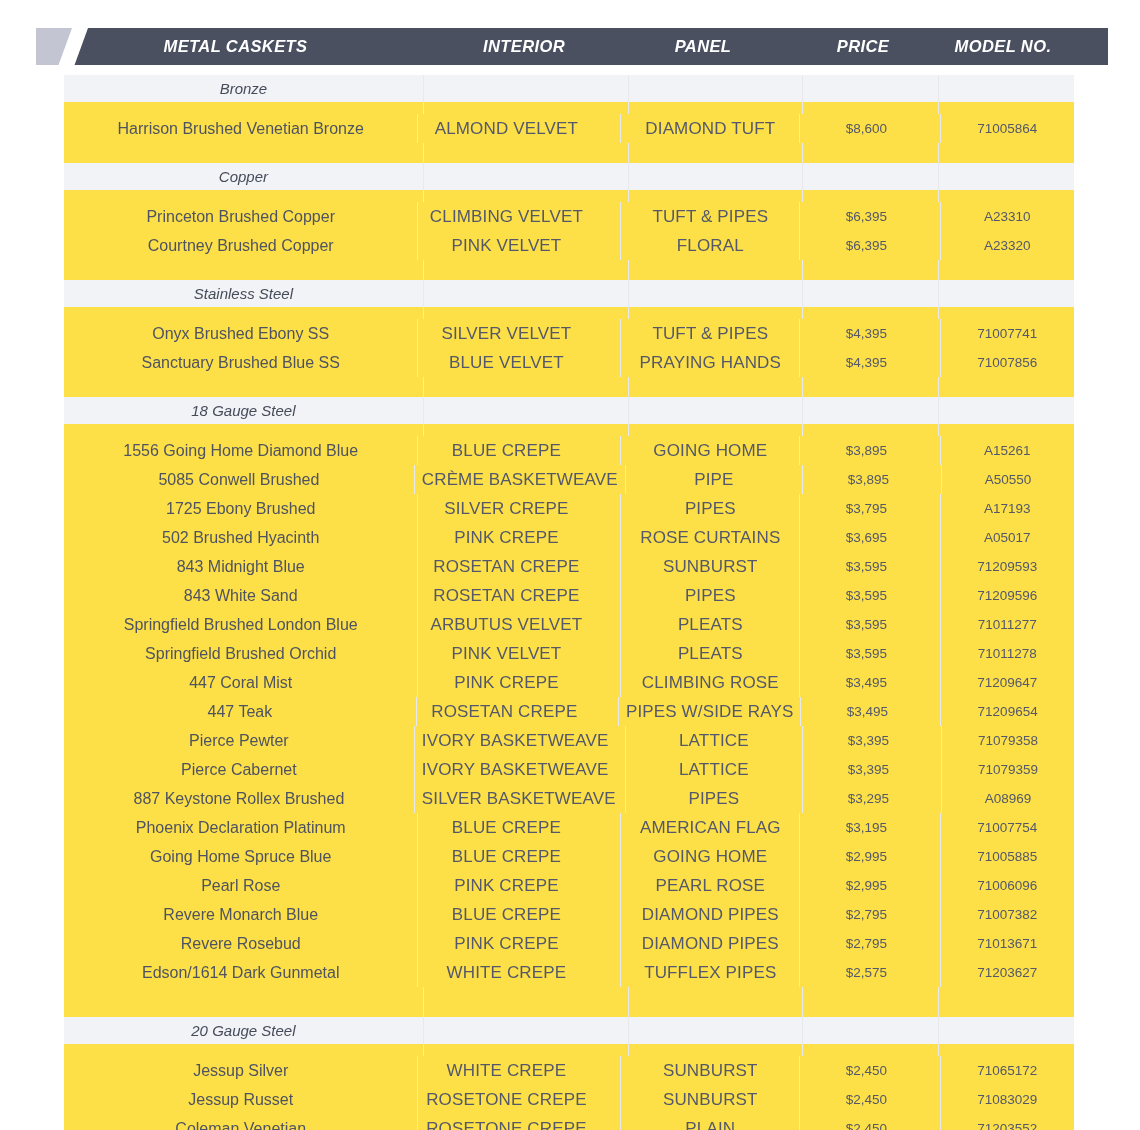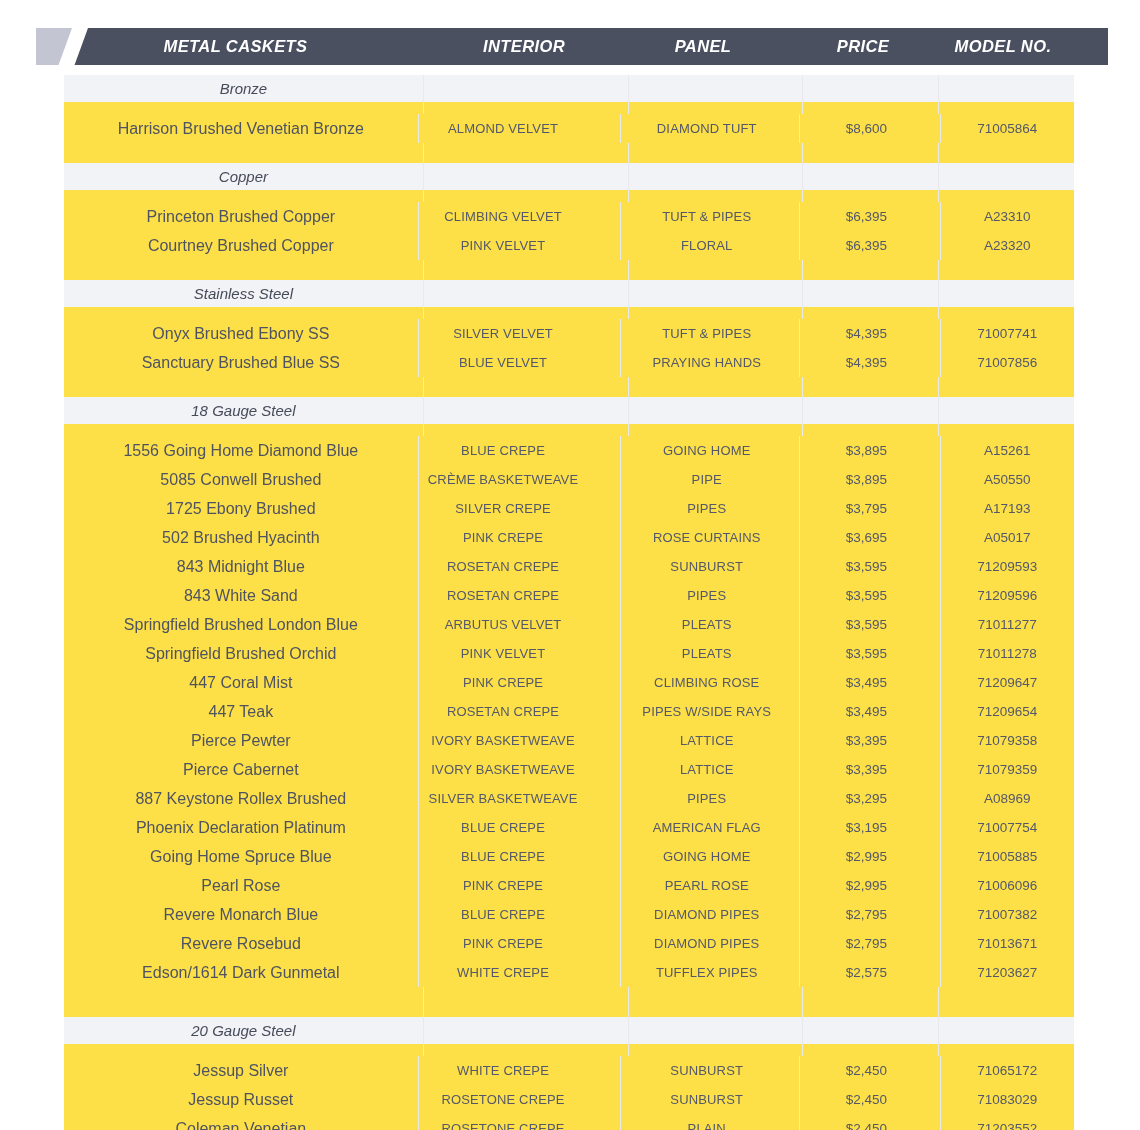--- a/index.html
+++ b/index.html
@@ -133,23 +133,24 @@
   .group .row.data .cell {
     height: 29px;
     line-height: 29px;
   }
   .row.data .c1 {
     font-size: 16px;
     color: #4f5361;
   }
   .row.data .c2,
   .row.data .c3 {
-    font-size: 13px;
+    font-size: 17px;
     color: #54586a;
     letter-spacing: 0.15px;
+    padding-left: 7px;
   }
   .row.data .c4,
   .row.data .c5 {
     font-size: 13.5px;
     color: #54586a;
     margin-left: 7px;
   }
 
   .spacer {
     display: flex;

